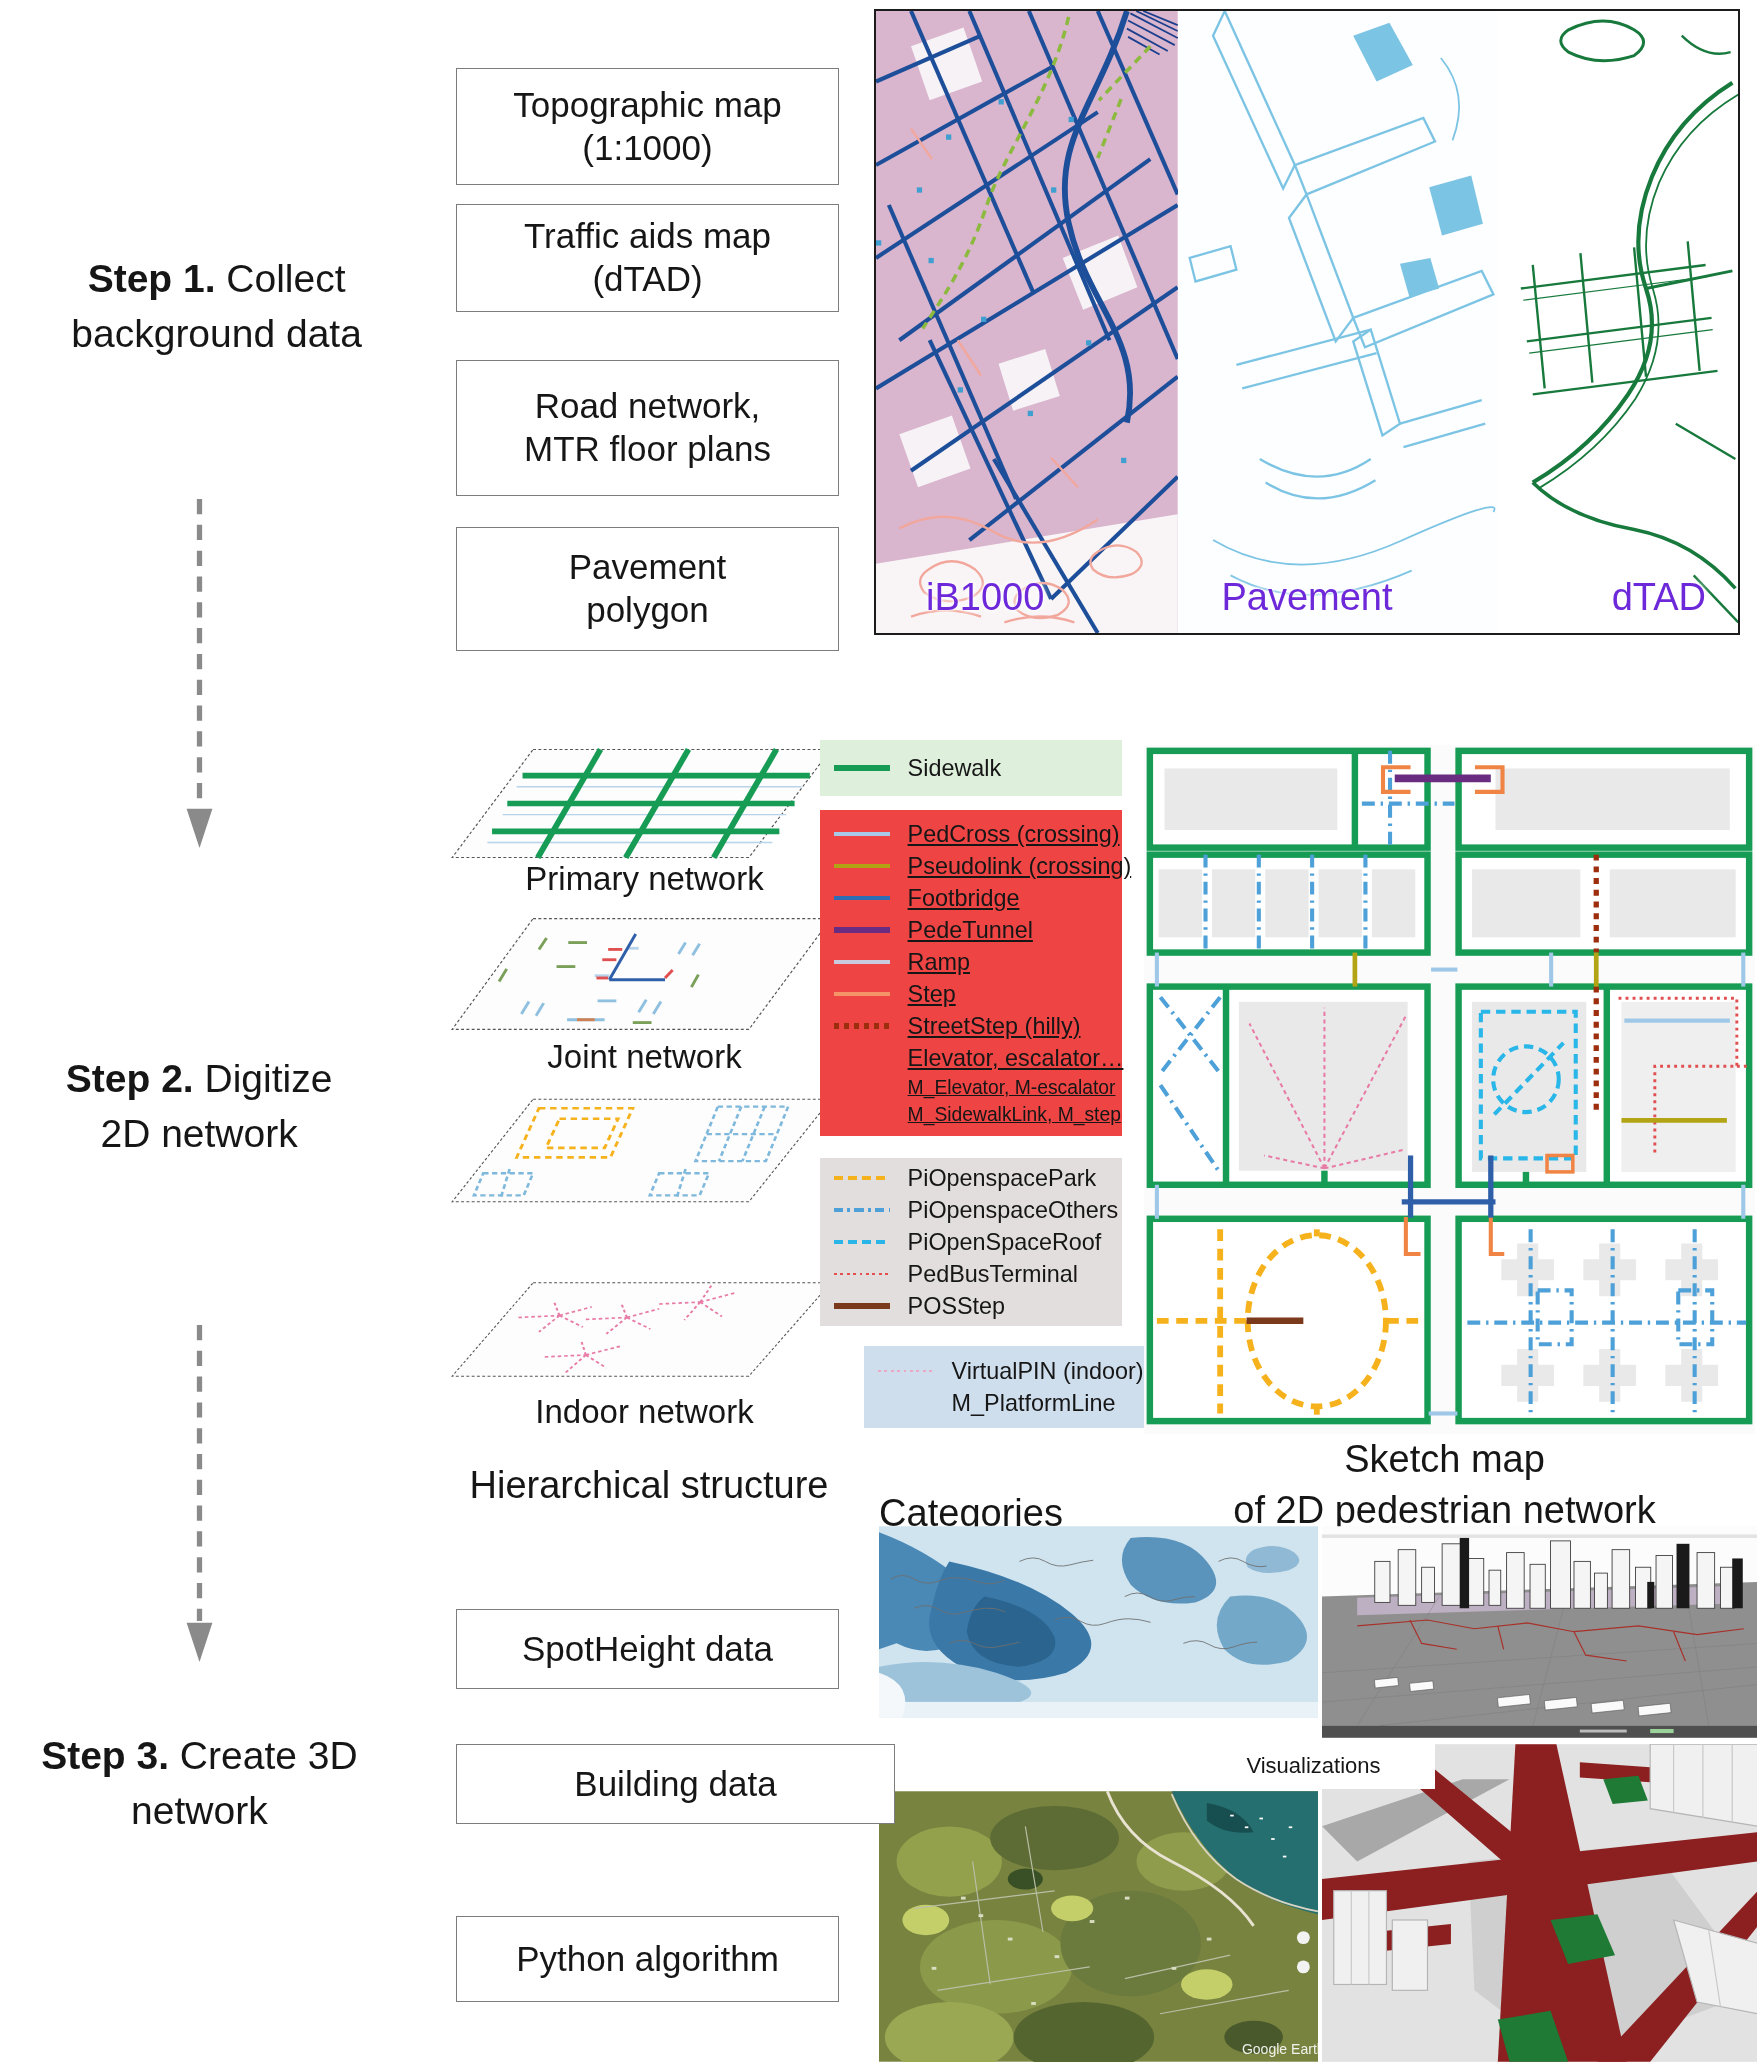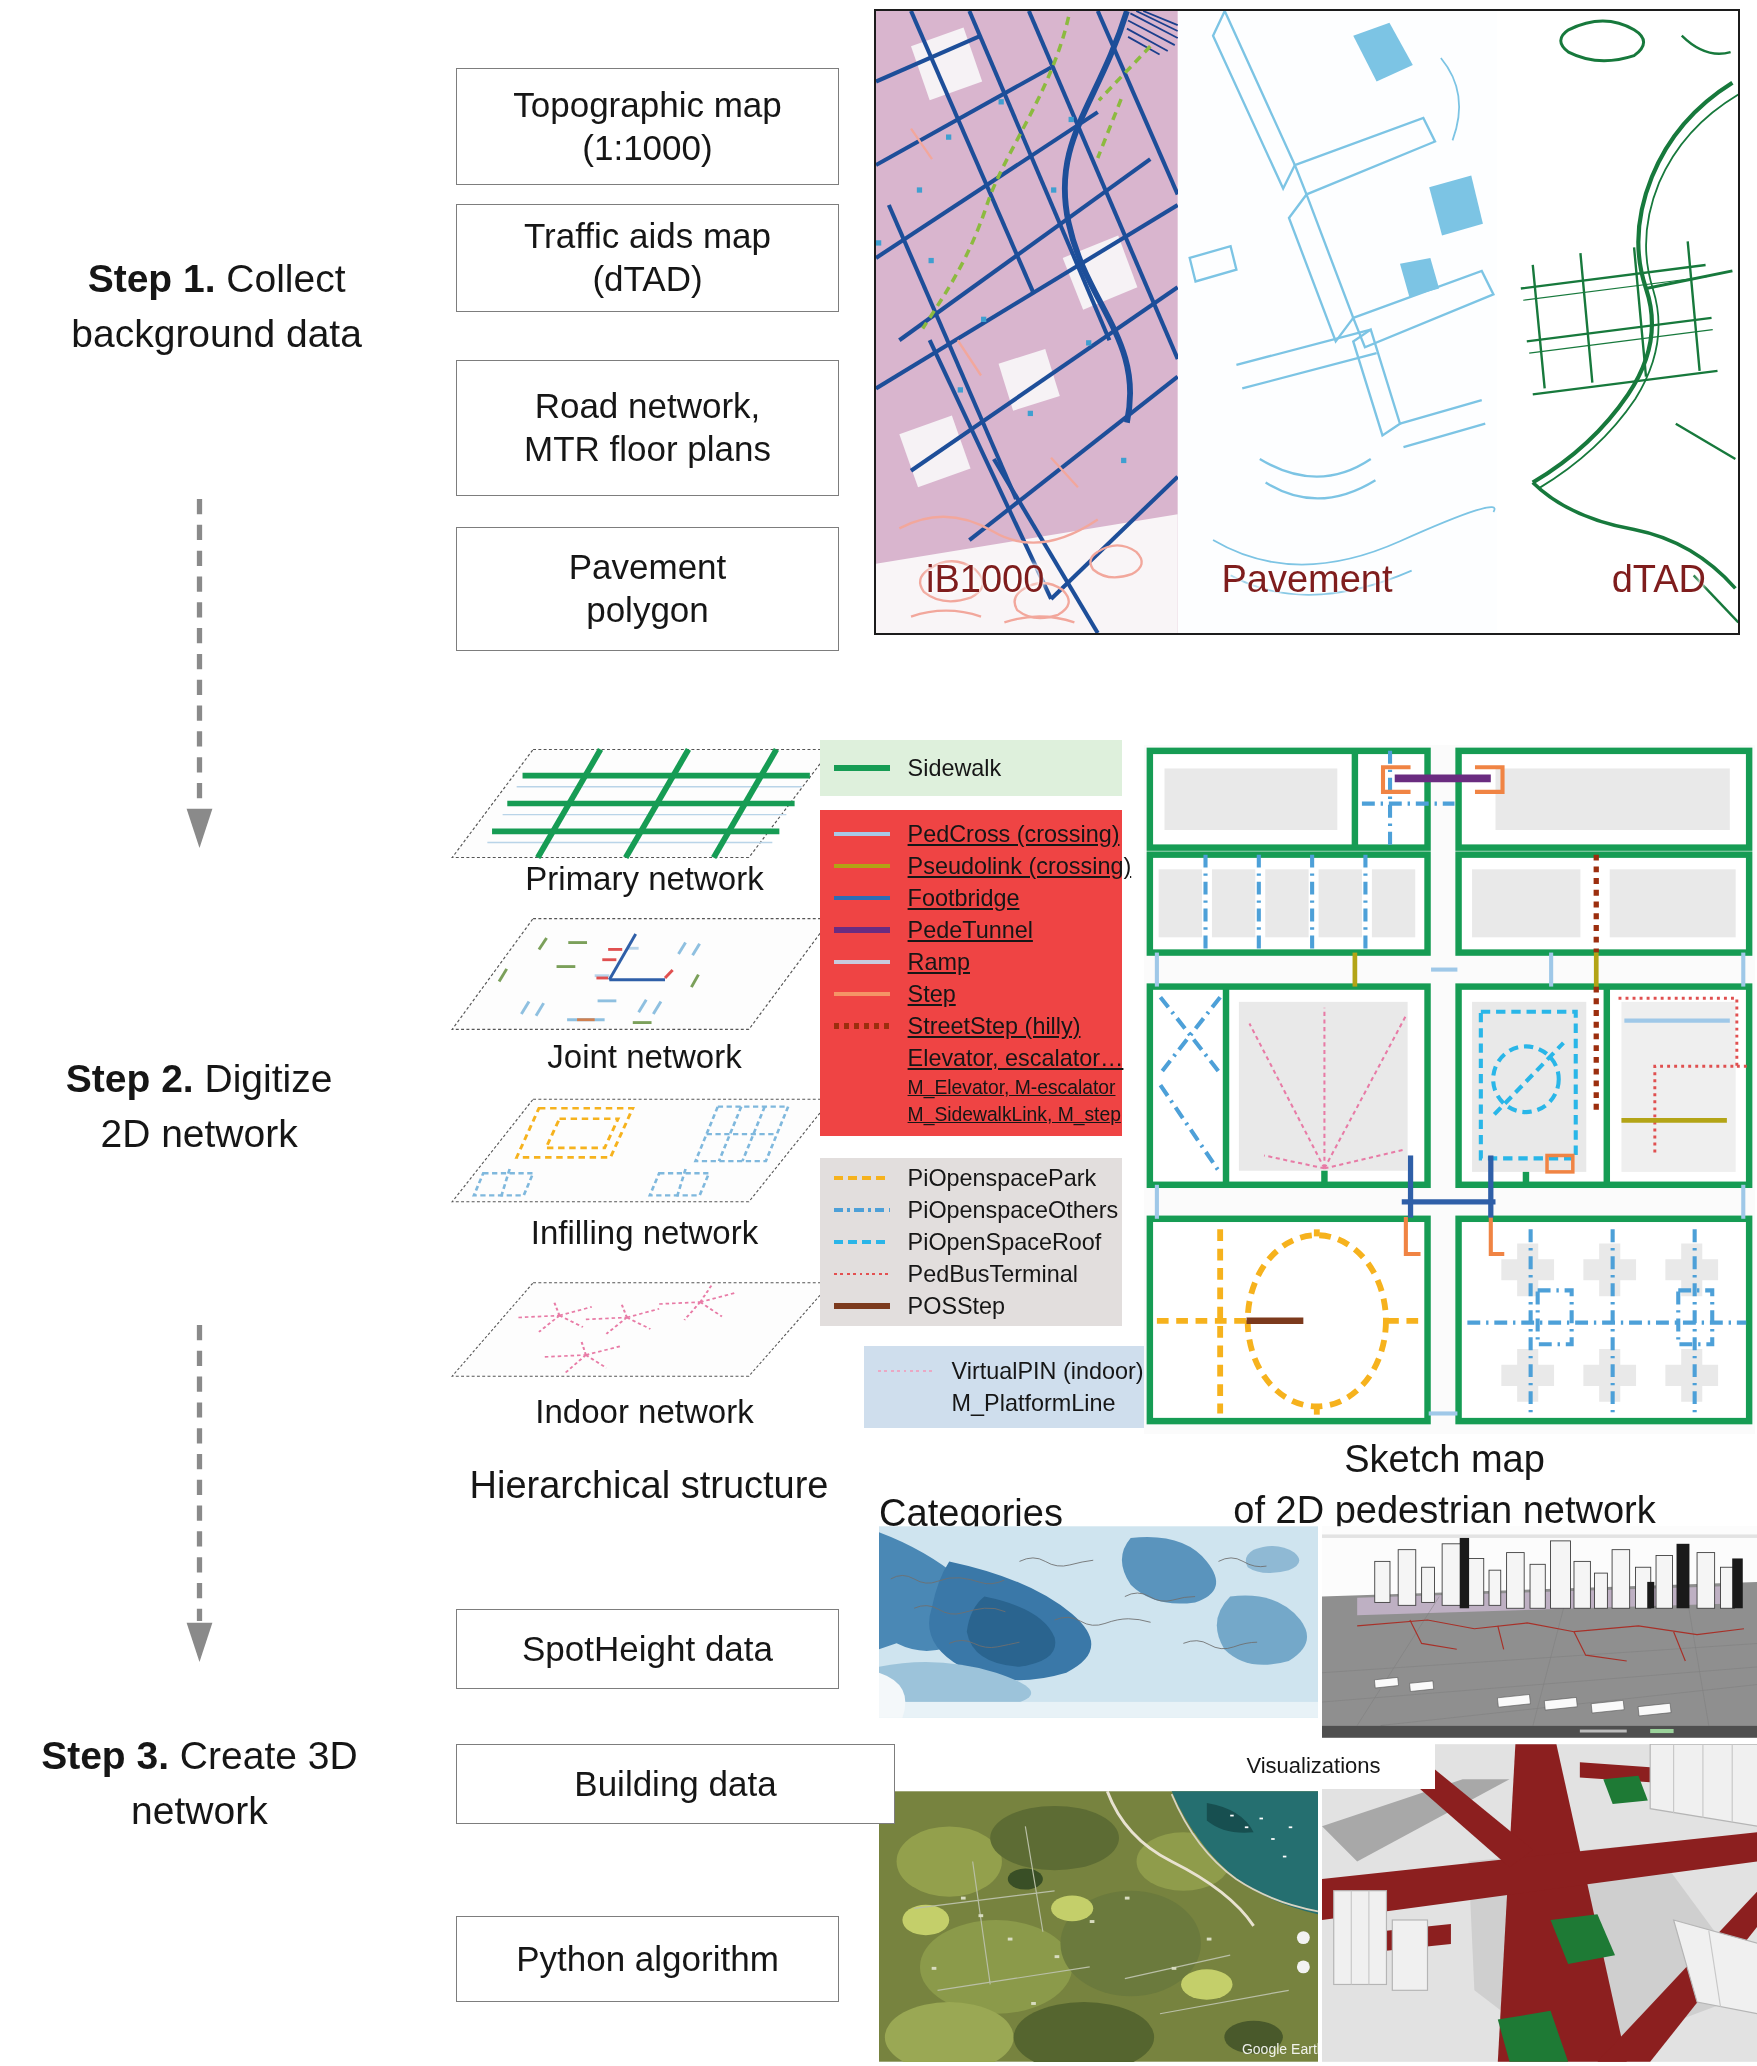--- a/index.html
+++ b/index.html
@@ -14,21 +14,21 @@
   .h-label{font-size:33px;text-align:center;}
   .caption{font-size:38px;text-align:center;line-height:1.35;}
   .lgroup{display:flex;flex-direction:column;justify-content:center;box-sizing:border-box;}
   .lrow{display:flex;align-items:center;height:32px;}
   .lrow.small{height:27px;}
   .lrow .sw{width:56px;margin:0 17.6px 0 14px;flex:none;}
   .lrow .lt{font-size:23.4px;white-space:nowrap;}
   .lrow.small .lt{font-size:19.3px;}
   #map-panel{border:2.9px solid #1c1c1c;box-sizing:border-box;display:flex;background:#fff;}
   .map-sec{height:100%;}
-  .map-label{position:absolute;bottom:32px;font-size:38px;color:#7f1d1d;
+  .map-label{position:absolute;bottom:14px;font-size:38px;color:#6d28d9;
              text-shadow:0 0 8.2px #fff,0 0 4.7px #fff,0 0 2.3px #fff;}
   .viz-label{background:#fff;display:flex;align-items:center;justify-content:center;font-size:22px;}
   svg{display:block;}
 </style>
 </head>
 <body>
 
 <div id="canvas">
 
   <div class="abs step-label" style="left:17.6px;top:252px;width:398px;">
@@ -225,21 +225,20 @@
       <polygon points="455,22 575,22 537,125 417,125"></polygon>
       <line x1="436" y1="74" x2="556" y2="74"></line>
       <line x1="495" y1="22" x2="457" y2="125"></line>
       <line x1="535" y1="22" x2="497" y2="125"></line>
       <polygon points="55,148 140,148 124,190 39,190"></polygon>
       <line x1="100" y1="140" x2="84" y2="198"></line>
       <polygon points="355,148 440,148 424,190 339,190"></polygon>
       <line x1="400" y1="140" x2="384" y2="198"></line>
     </g>
   </svg>
-  <div class="abs h-label" style="left:451px;top:1214px;width:387px;">Infilling network</div>
 
   <svg class="abs" style="left:451px;top:1279px" width="387" height="101" viewBox="0 0 660 210" preserveAspectRatio="none">
     <polygon points="140,8 648,8 508,202 2,202" fill="#fdfdfd" stroke="#555" stroke-width="2" stroke-dasharray="5 4"></polygon>
     <g stroke="#e87ba6" stroke-width="3.5" stroke-dasharray="6 5" fill="none">
       <path d="M115,80 L185,76 M185,76 L240,58 M185,76 L225,100 M185,76 L150,110 M185,76 L175,45"></path>
       <path d="M230,84 L300,80 M300,80 L355,62 M300,80 L340,104 M300,80 L265,114 M300,80 L290,49"></path>
       <path d="M355,52 L425,48 M425,48 L487,28 M425,48 L462,78 M425,48 L398,85 M425,48 L445,12"></path>
       <path d="M160,162 L230,158 M230,158 L288,140 M230,158 L265,185 M230,158 L195,195 M230,158 L222,128"></path>
     </g>
   </svg>

